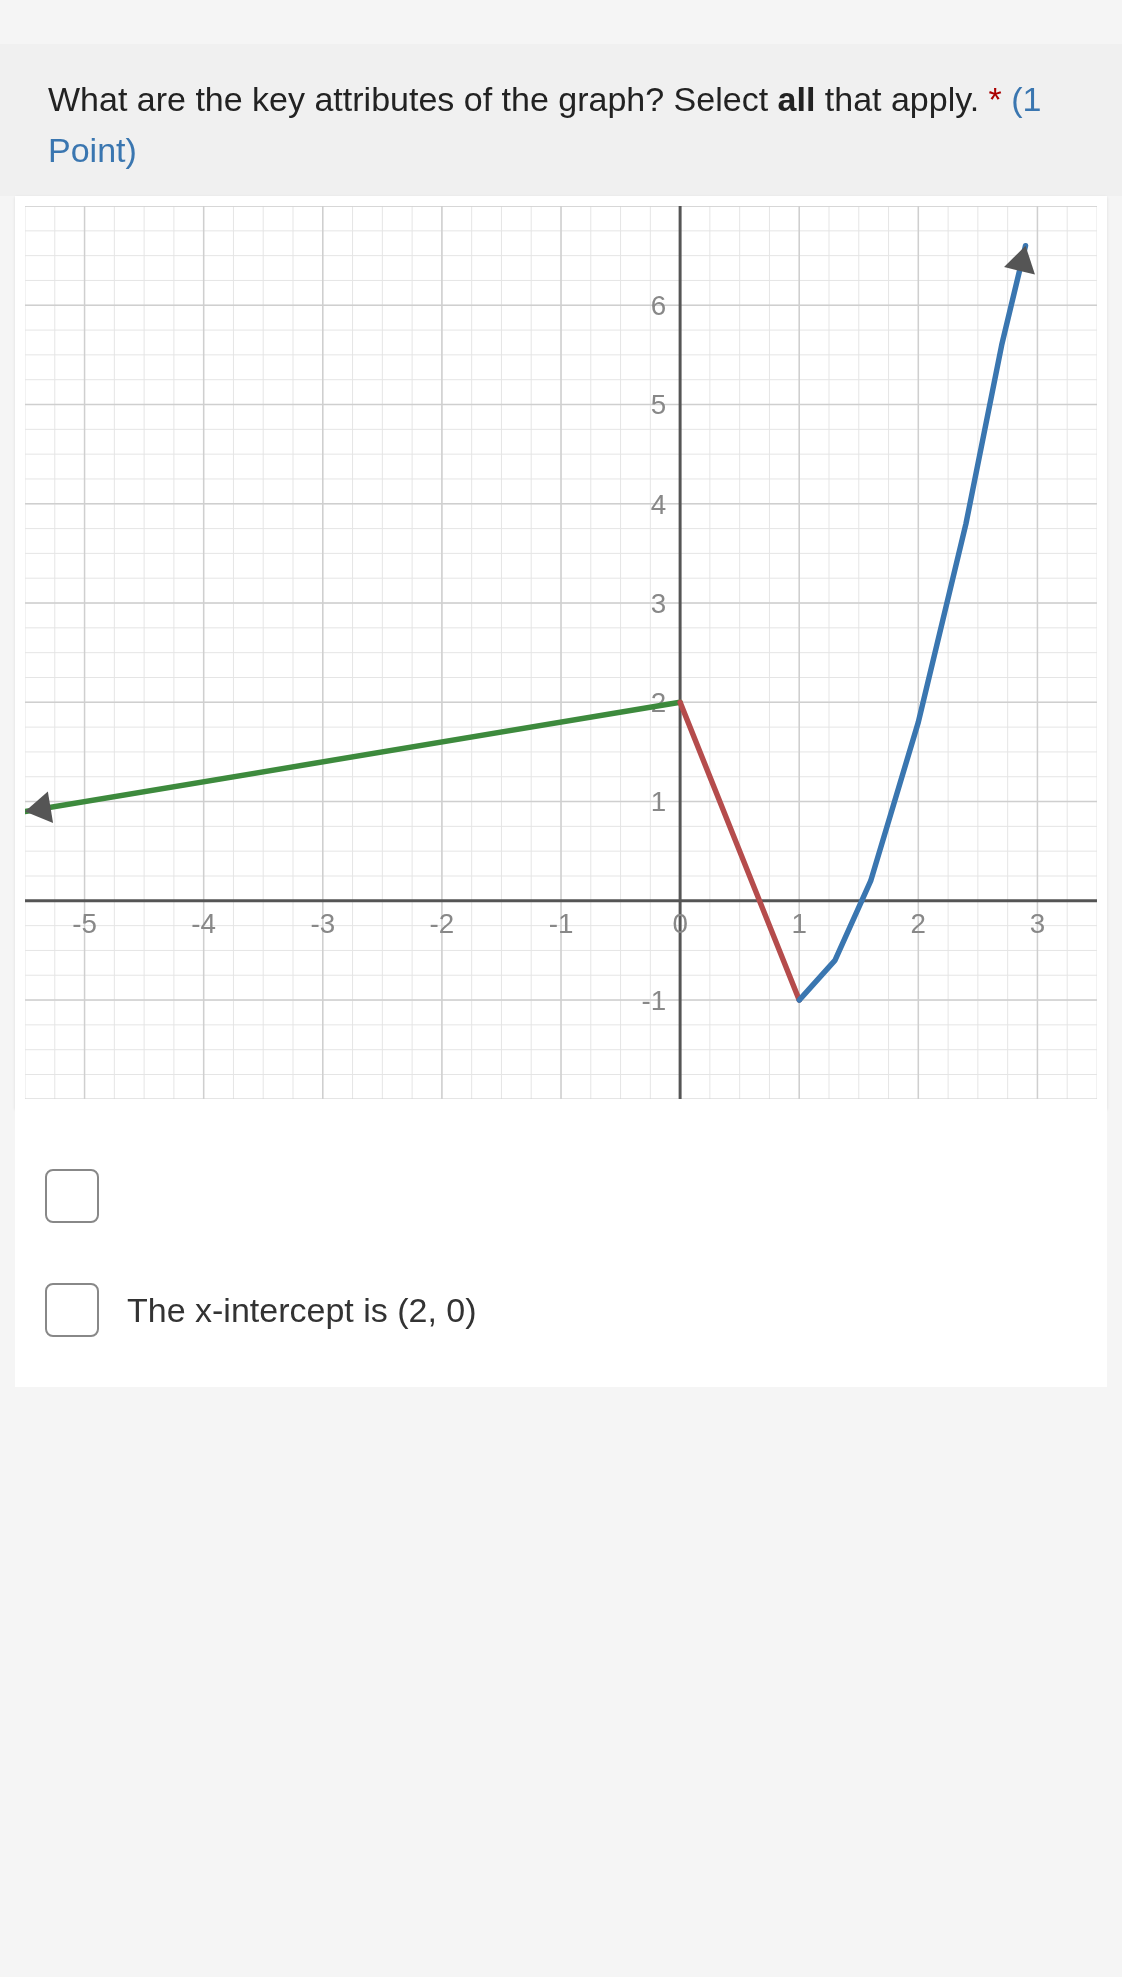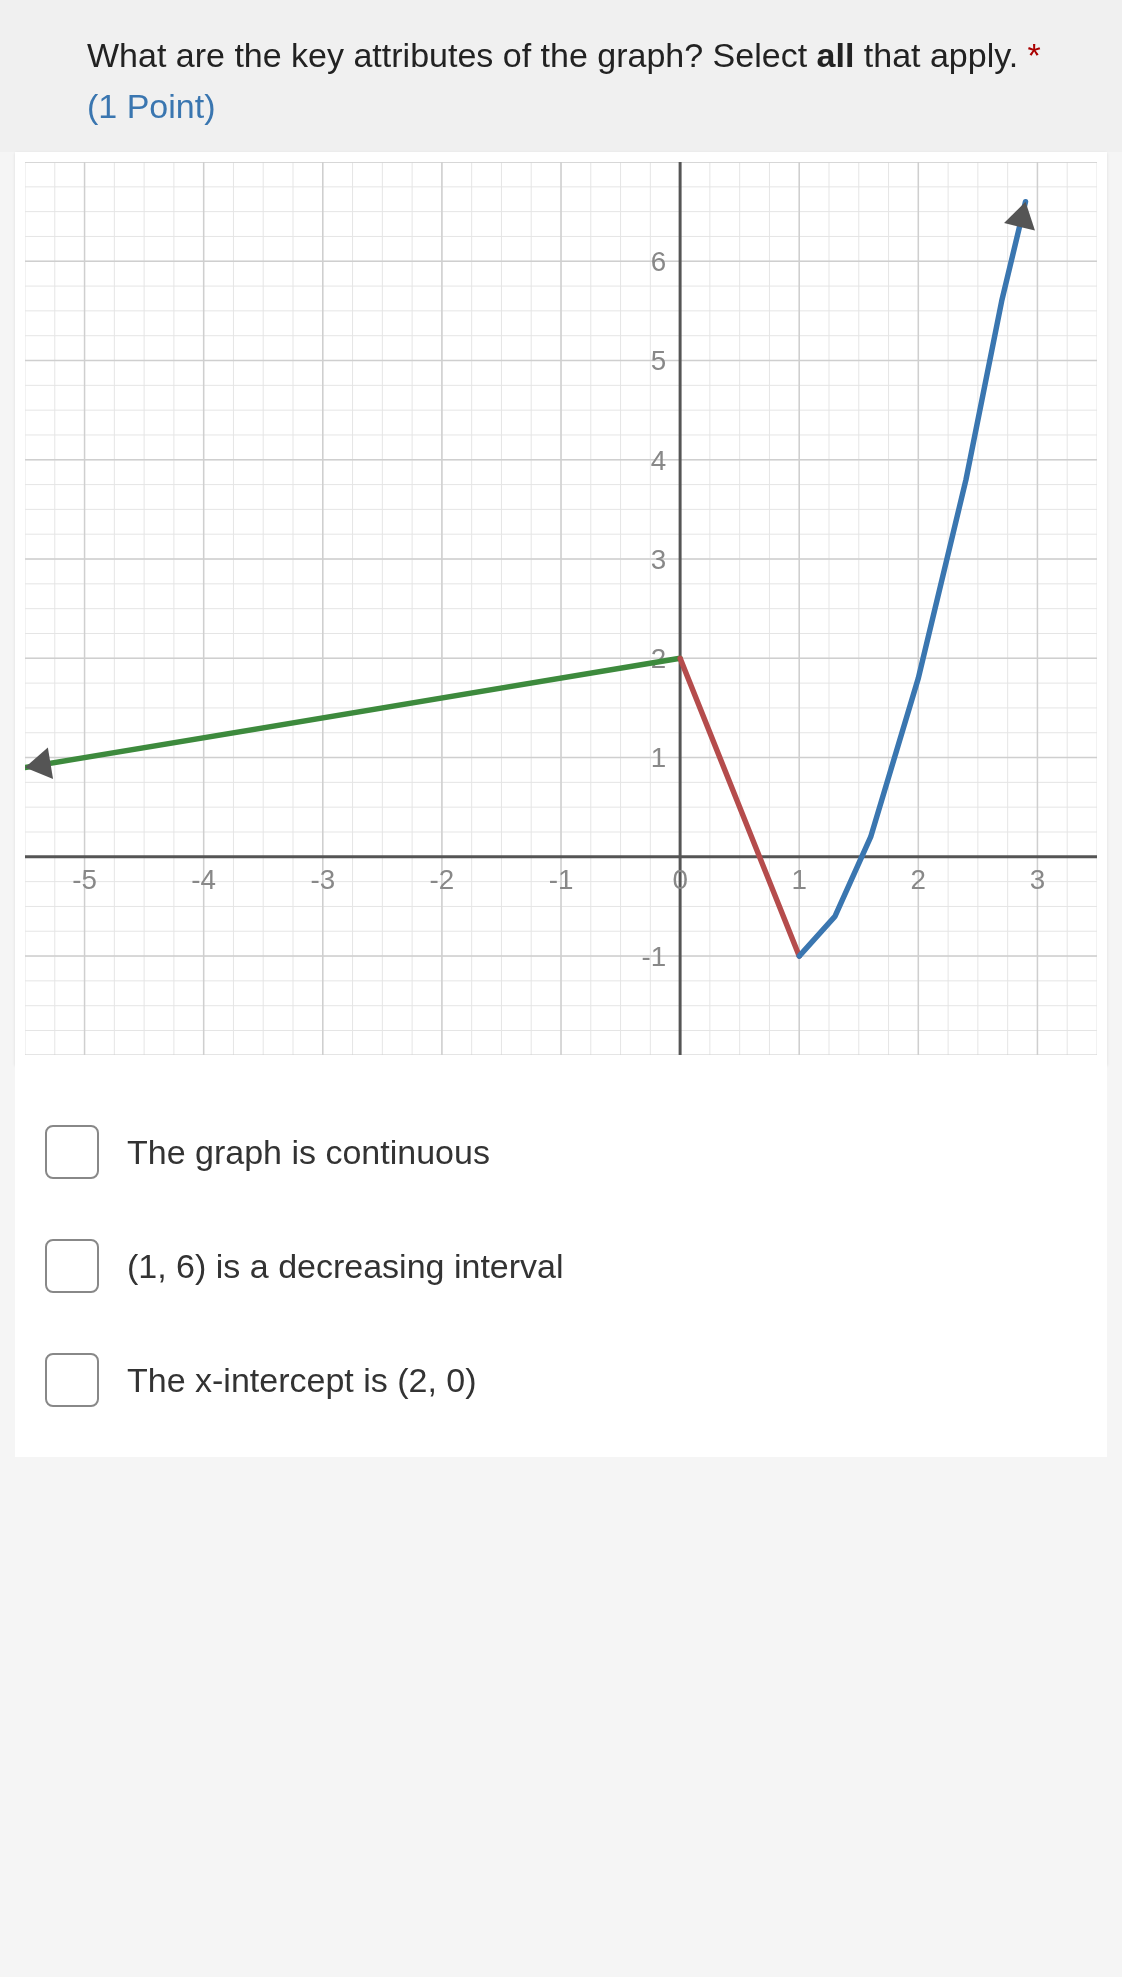--- a/index.html
+++ b/index.html
@@ -3,25 +3,26 @@
 <meta charset="utf-8">
 <style>
   * { box-sizing: border-box; margin: 0; padding: 0; }
   body {
     font-family: 'Segoe UI', Arial, sans-serif;
     background: #f5f5f5;
     width: 1122px;
     color: #333;
   }
   .question-header {
-    padding: 30px 80px 20px 87px;
+    padding: 30px 80px 20px 48px;
     background: #f0f0f0;
     font-size: 34px;
     line-height: 1.5;
     color: #222;
+    margin-top: 44px;
   }
   .bold { font-weight: bold; }
   .asterisk { color: #a00; }
   .points { color: #3a76b0; }
   .graph-container {
     background: #fff;
     margin: 0 15px;
     padding: 10px;
     box-shadow: 0 1px 3px rgba(0,0,0,0.1);
   }
@@ -181,23 +182,18 @@
       <polygon points="0,610 23.015858222750015,589.9433235487463 28.276625816521456,621.507929111375" fill="#555"></polygon>
       <path d="M 660 500 L 780 800" stroke="#b54c4c" stroke-width="5.5" fill="none" stroke-linecap="round" stroke-linejoin="round"></path>
       <path d="M 780 800 L 816 760 L 852 680 L 900 520 L 948 320.0000000000001 L 983.9999999999999 140 L 1008 40.000000000000114" stroke="#3a76b0" stroke-width="5.5" fill="none" stroke-linecap="round" stroke-linejoin="round"></path>
       <polygon points="1008,40.000000000000114 1017.4905000673298,69.01603709109877 986.3741064039532,61.54810261188835" fill="#555"></polygon>
     </svg>
 </div>
 
 <div class="options" id="options-list">
     <div class="option-row">
       <div class="checkbox"></div>
-      <div class="option-label">The graph is continuous</div>
-    </div>
-    <div class="option-row">
-      <div class="checkbox"></div>
-      <div class="option-label">(1, 6) is a decreasing interval</div>
     </div>
     <div class="option-row">
       <div class="checkbox"></div>
       <div class="option-label">The x-intercept is (2, 0)</div>
     </div>
   </div>
 
 </body></html>

